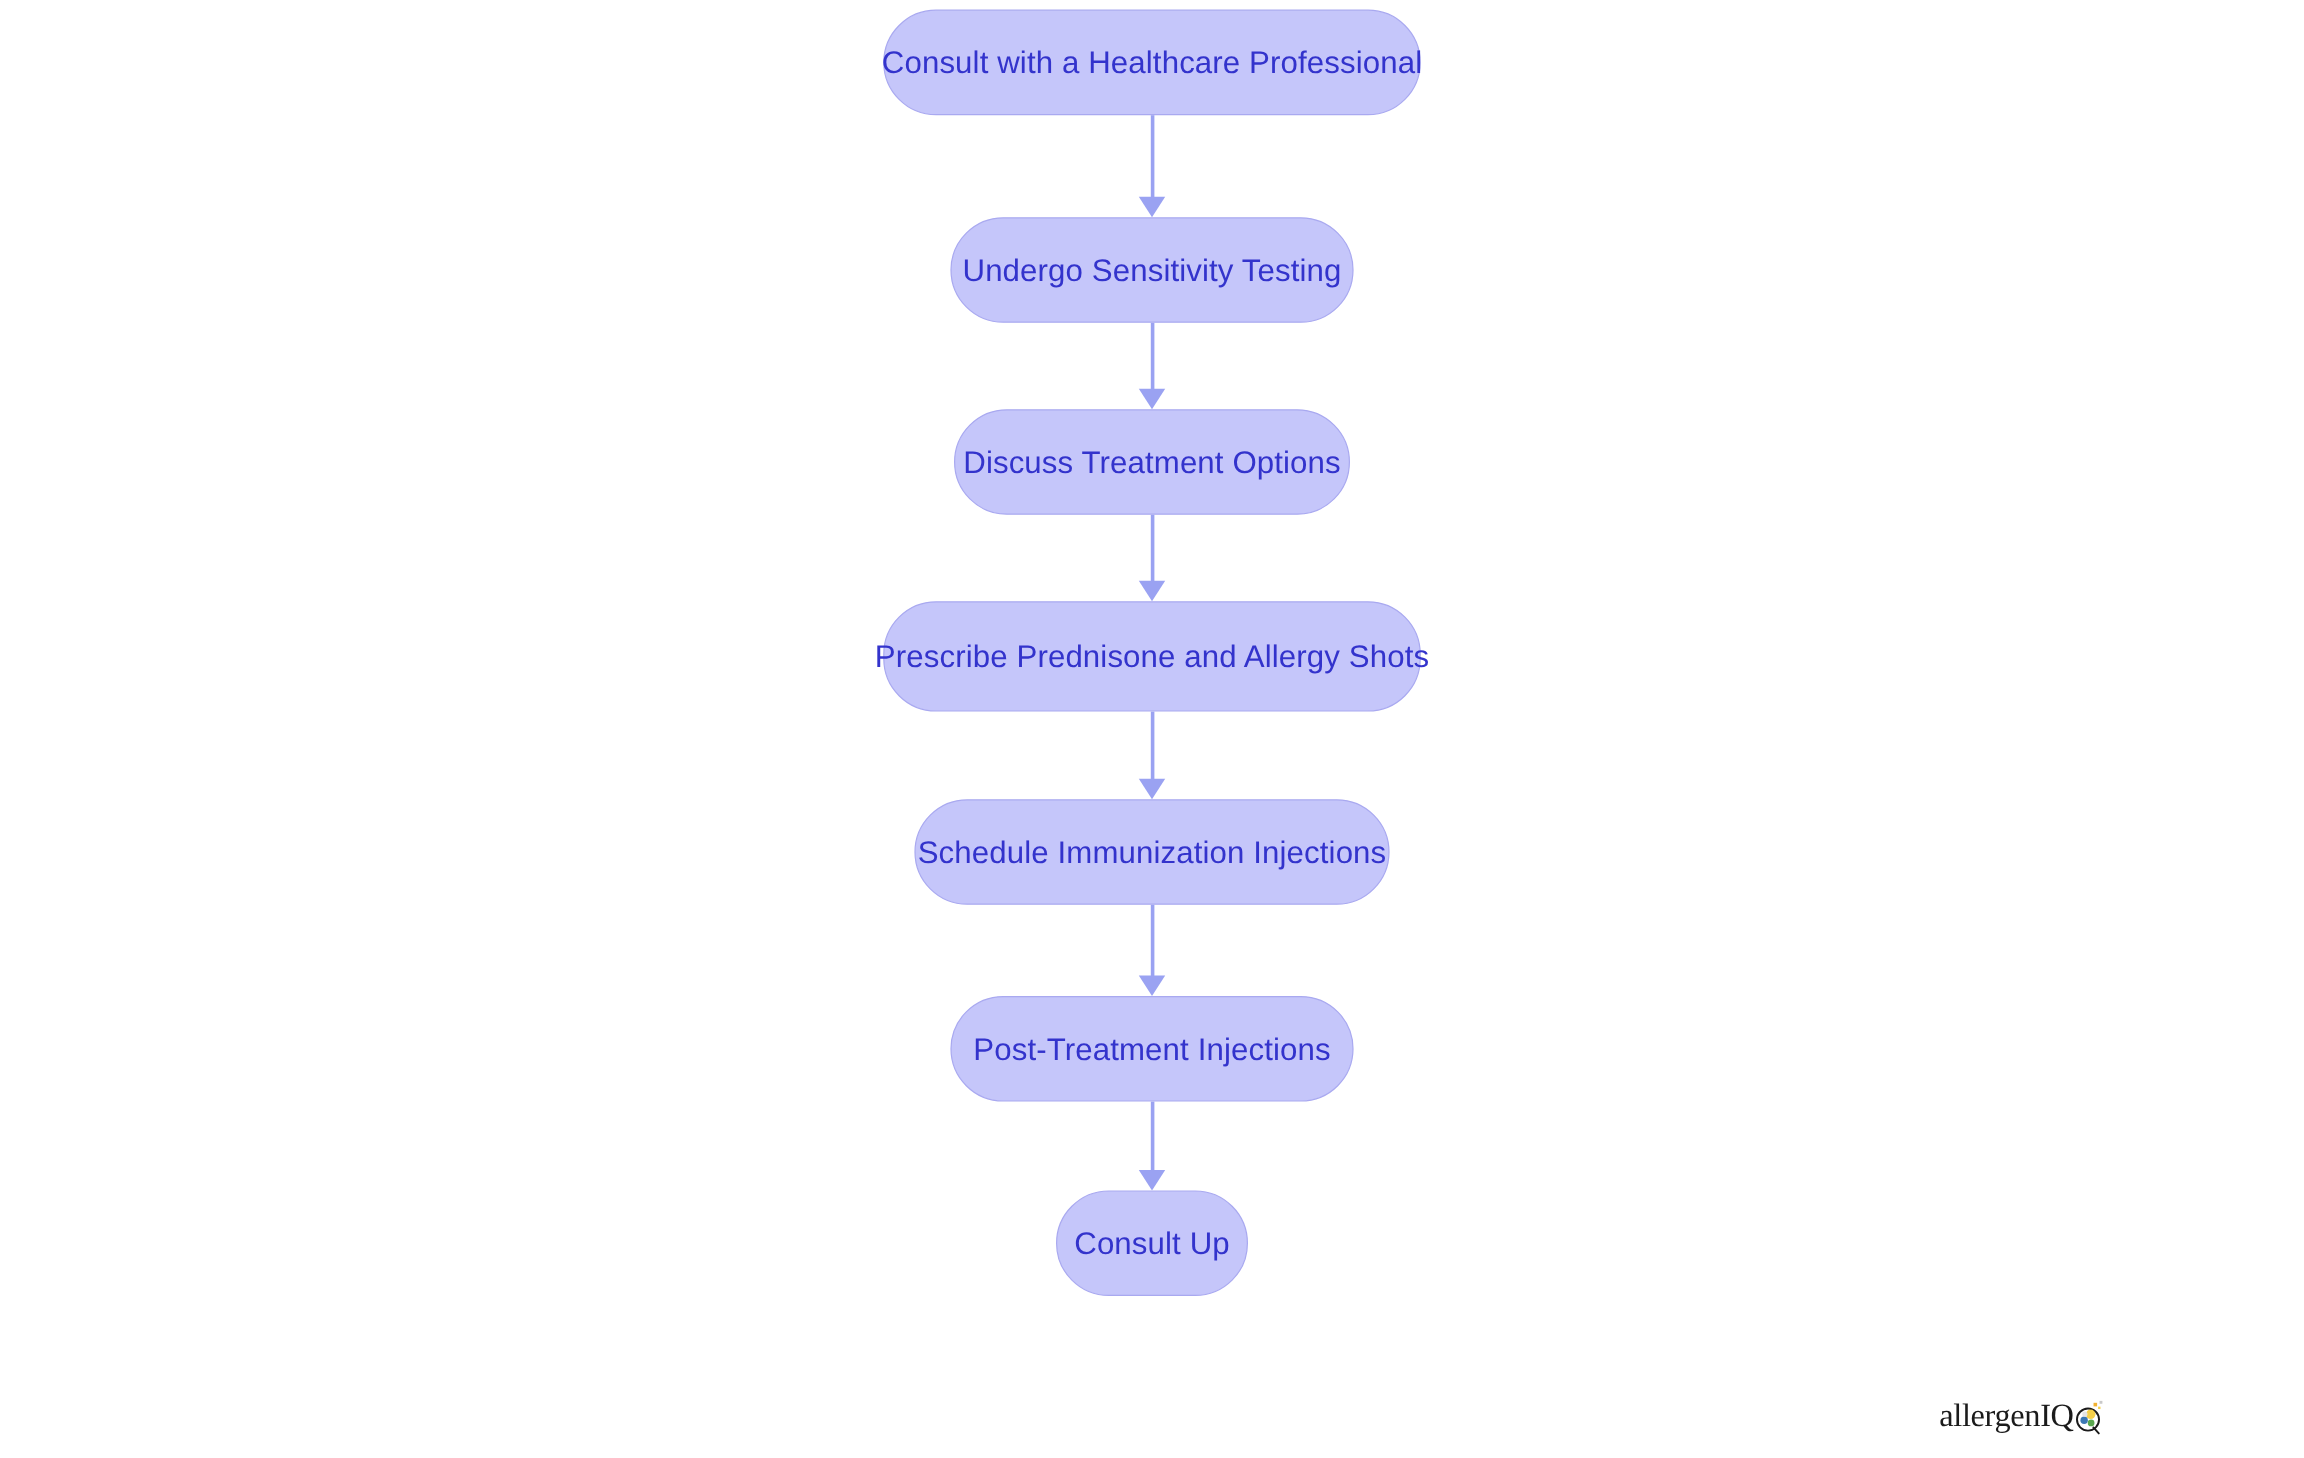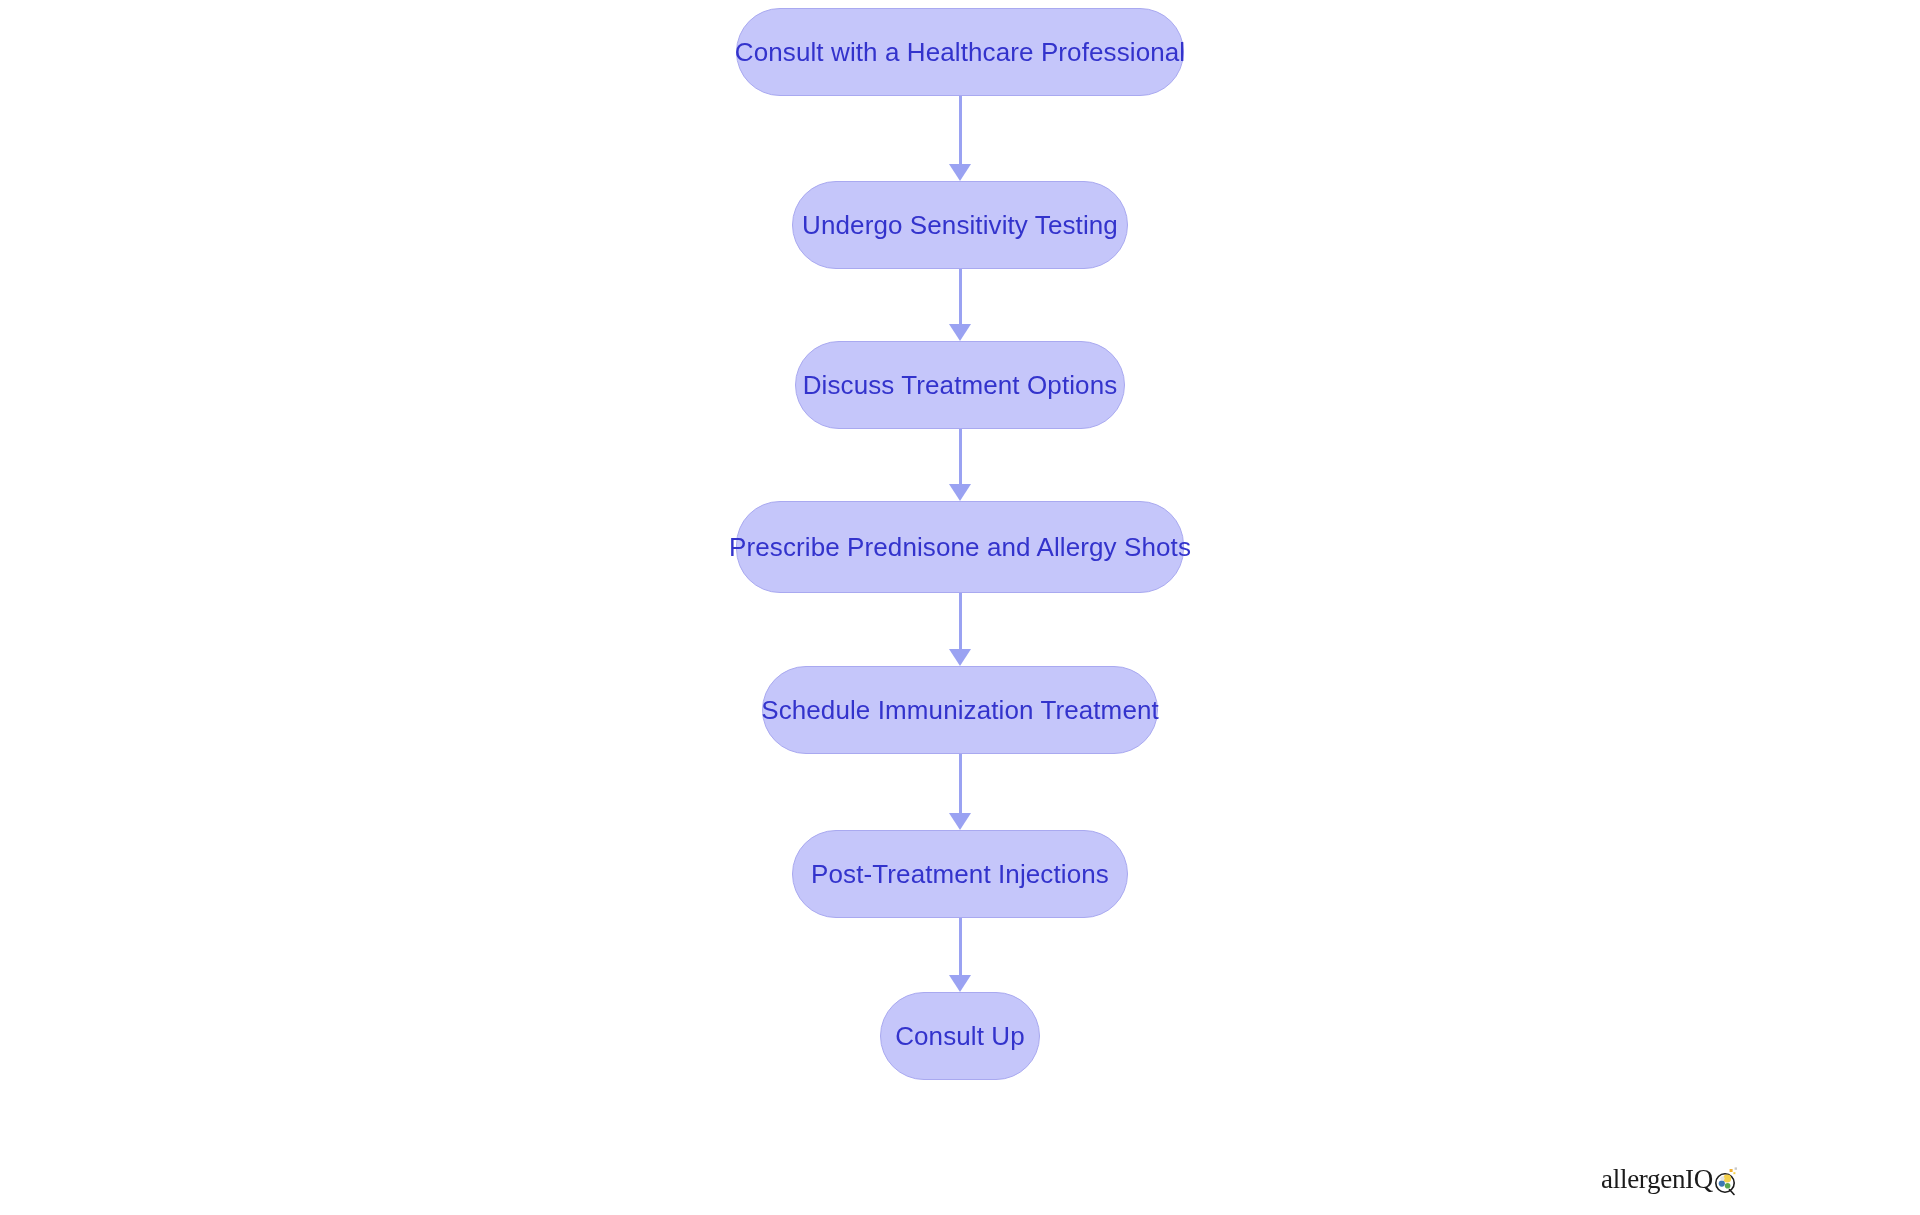--- a/index.html
+++ b/index.html
@@ -87,21 +87,21 @@
   .connector.c1 { height: 85px; }
   .connector.c2 { height: 72px; }
   .connector.c3 { height: 72px; }
   .connector.c4 { height: 73px; }
   .connector.c5 { height: 76px; }
   .connector.c6 { height: 74px; }
 
   
   .brand {
     position: absolute;
-    right: 39px;
+    right: 24px;
     bottom: 22px;
     display: flex;
     align-items: flex-end;
     height: 34px;
   }
   .brand-word {
     font-family: "Liberation Serif", serif;
     font-size: 27px;
     color: #1b1b1b;
     letter-spacing: -0.3px;
@@ -153,21 +153,21 @@
     <div class="node n4">
       <span class="node-label">Prescribe Prednisone and Allergy Shots</span>
     </div>
 
     <div class="connector c4">
       <div class="shaft"></div>
       <div class="head"></div>
     </div>
 
     <div class="node n5">
-      <span class="node-label">Schedule Immunization Treatment</span>
+      <span class="node-label">Schedule Immunization Injections</span>
     </div>
 
     <div class="connector c5">
       <div class="shaft"></div>
       <div class="head"></div>
     </div>
 
     <div class="node n6">
       <span class="node-label">Post-Treatment Injections</span>
     </div>

